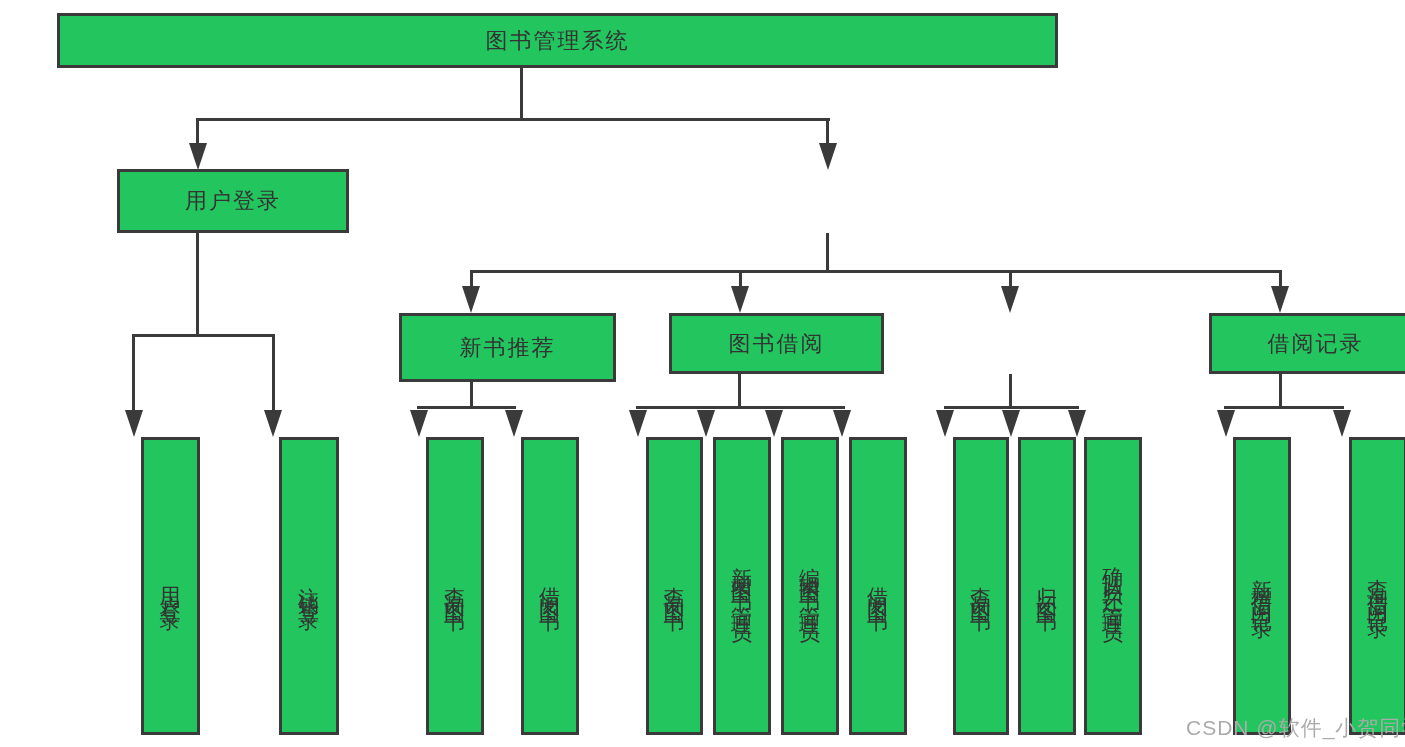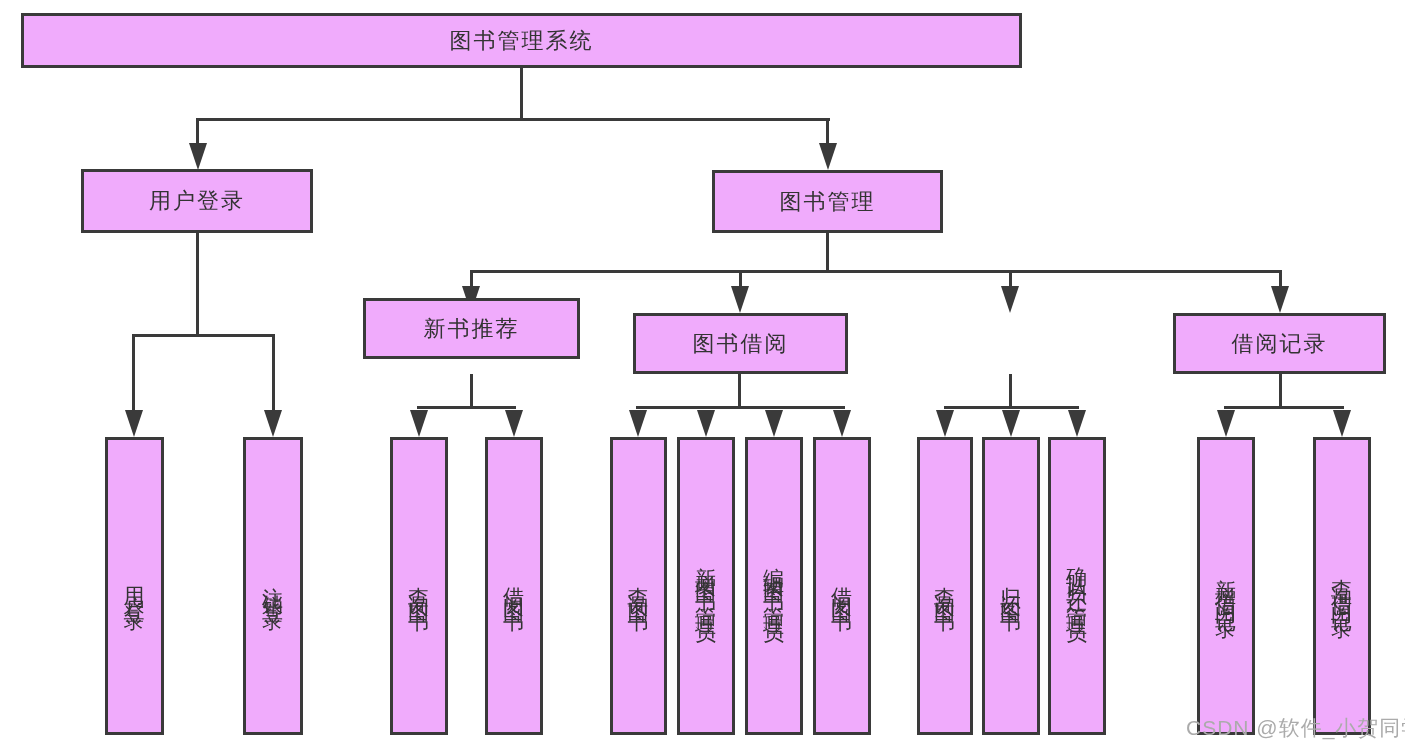--- a/index.html
+++ b/index.html
@@ -6,29 +6,30 @@
   #stage{
     position:relative;
     width:1405px;height:747px;
     background:var(--bg,#ffffff);
     font-family:"Liberation Sans","DejaVu Sans",sans-serif;
     overflow:hidden;
   }
   .box{
     position:absolute;
     box-sizing:border-box;
-    background:#f0abfc;
+    background:#22c55e;
     border:3px solid var(--line,#3a3a3a);
     color:var(--text,#333333);
     display:flex;
     align-items:center;
     justify-content:center;
     font-size:22px;
     letter-spacing:2px;
     z-index:2;
+    margin-left:36px;
   }
   .vbox{
     writing-mode:vertical-rl;
     text-orientation:mixed;
     font-size:21px;
     letter-spacing:8px;
     line-height:1;
   }
   .hline,.vline{
     position:absolute;
@@ -63,41 +64,40 @@
   <div class="box" style="left:21px;top:13px;width:1001px;height:55px;">图书管理系统</div>
 
   <div class="vline" style="left:520px;top:68px;height:53px;"></div>
   <div class="hline" style="left:197px;top:118px;width:633px;"></div>
   <div class="vline" style="left:196px;top:118px;height:28px;"></div>
   <div class="vline" style="left:826px;top:118px;height:28px;"></div>
   <div class="arrow" style="left:189px;top:143px;"></div>
   <div class="arrow" style="left:819px;top:143px;"></div>
 
   <div class="box" style="left:81px;top:169px;width:232px;height:64px;">用户登录</div>
-  <div class="box" style="left:712px;top:170px;width:231px;height:63px;">图书管理</div>
 
   <div class="vline" style="left:196px;top:233px;height:104px;"></div>
   <div class="hline" style="left:132px;top:334px;width:143px;"></div>
   <div class="vline" style="left:132px;top:334px;height:78px;"></div>
   <div class="vline" style="left:272px;top:334px;height:78px;"></div>
   <div class="arrow" style="left:125px;top:410px;"></div>
   <div class="arrow" style="left:264px;top:410px;"></div>
 
   <div class="vline" style="left:826px;top:233px;height:40px;"></div>
   <div class="hline" style="left:470px;top:270px;width:812px;"></div>
   <div class="vline" style="left:470px;top:270px;height:19px;"></div>
   <div class="vline" style="left:739px;top:270px;height:19px;"></div>
   <div class="vline" style="left:1009px;top:270px;height:19px;"></div>
   <div class="vline" style="left:1279px;top:270px;height:19px;"></div>
   <div class="arrow" style="left:462px;top:286px;"></div>
   <div class="arrow" style="left:731px;top:286px;"></div>
   <div class="arrow" style="left:1001px;top:286px;"></div>
   <div class="arrow" style="left:1271px;top:286px;"></div>
 
-  <div class="box" style="left:363px;top:298px;width:217px;height:61px;">新书推荐</div>
+  <div class="box" style="left:363px;top:313px;width:217px;height:69px;">新书推荐</div>
   <div class="box" style="left:633px;top:313px;width:215px;height:61px;">图书借阅</div>
   <div class="box" style="left:1173px;top:313px;width:213px;height:61px;">借阅记录</div>
 
   <div class="vline" style="left:470px;top:374px;height:35px;"></div>
   <div class="hline" style="left:417px;top:406px;width:99px;"></div>
   <div class="arrow" style="left:410px;top:410px;"></div>
   <div class="arrow" style="left:505px;top:410px;"></div>
 
   <div class="vline" style="left:738px;top:374px;height:35px;"></div>
   <div class="hline" style="left:636px;top:406px;width:209px;"></div>

